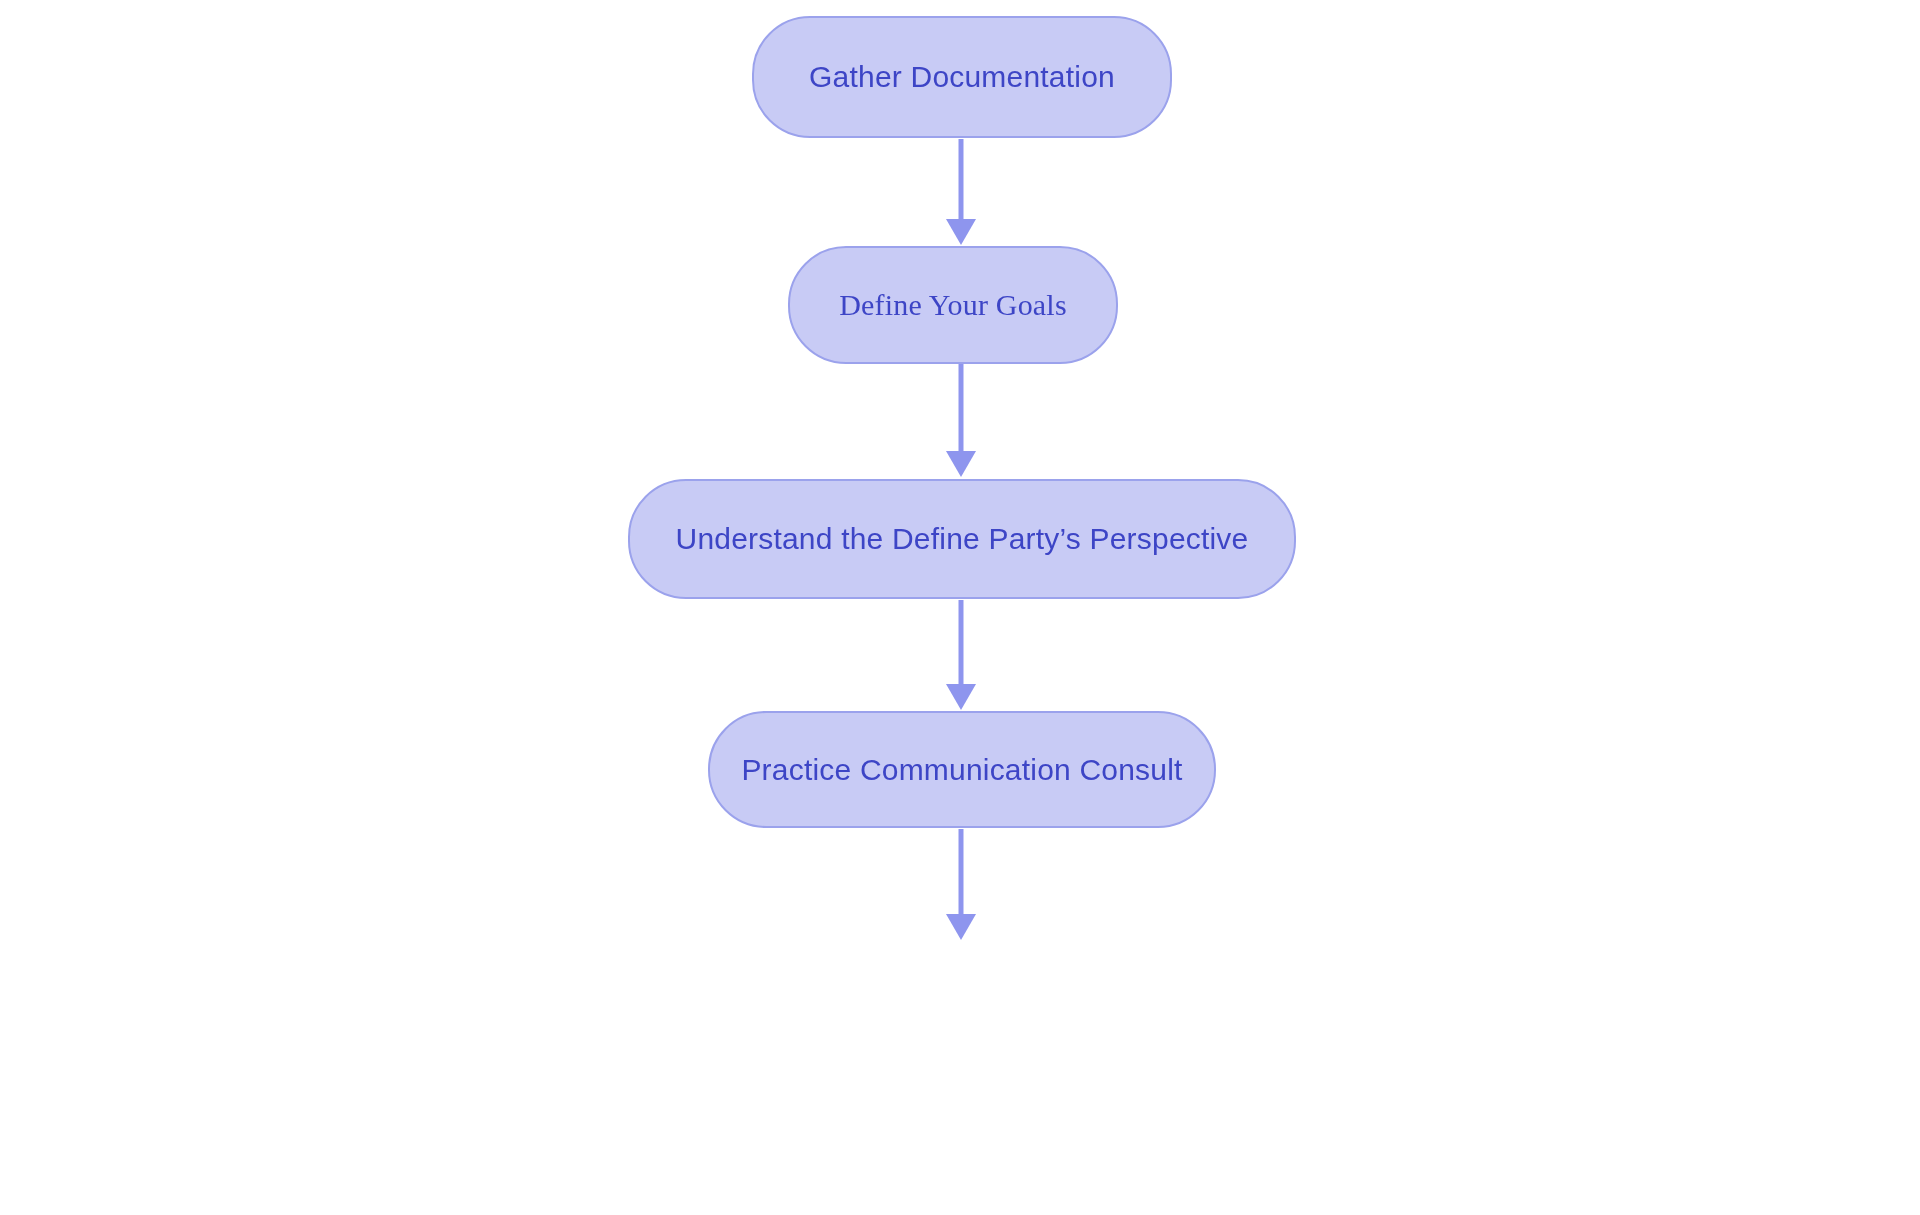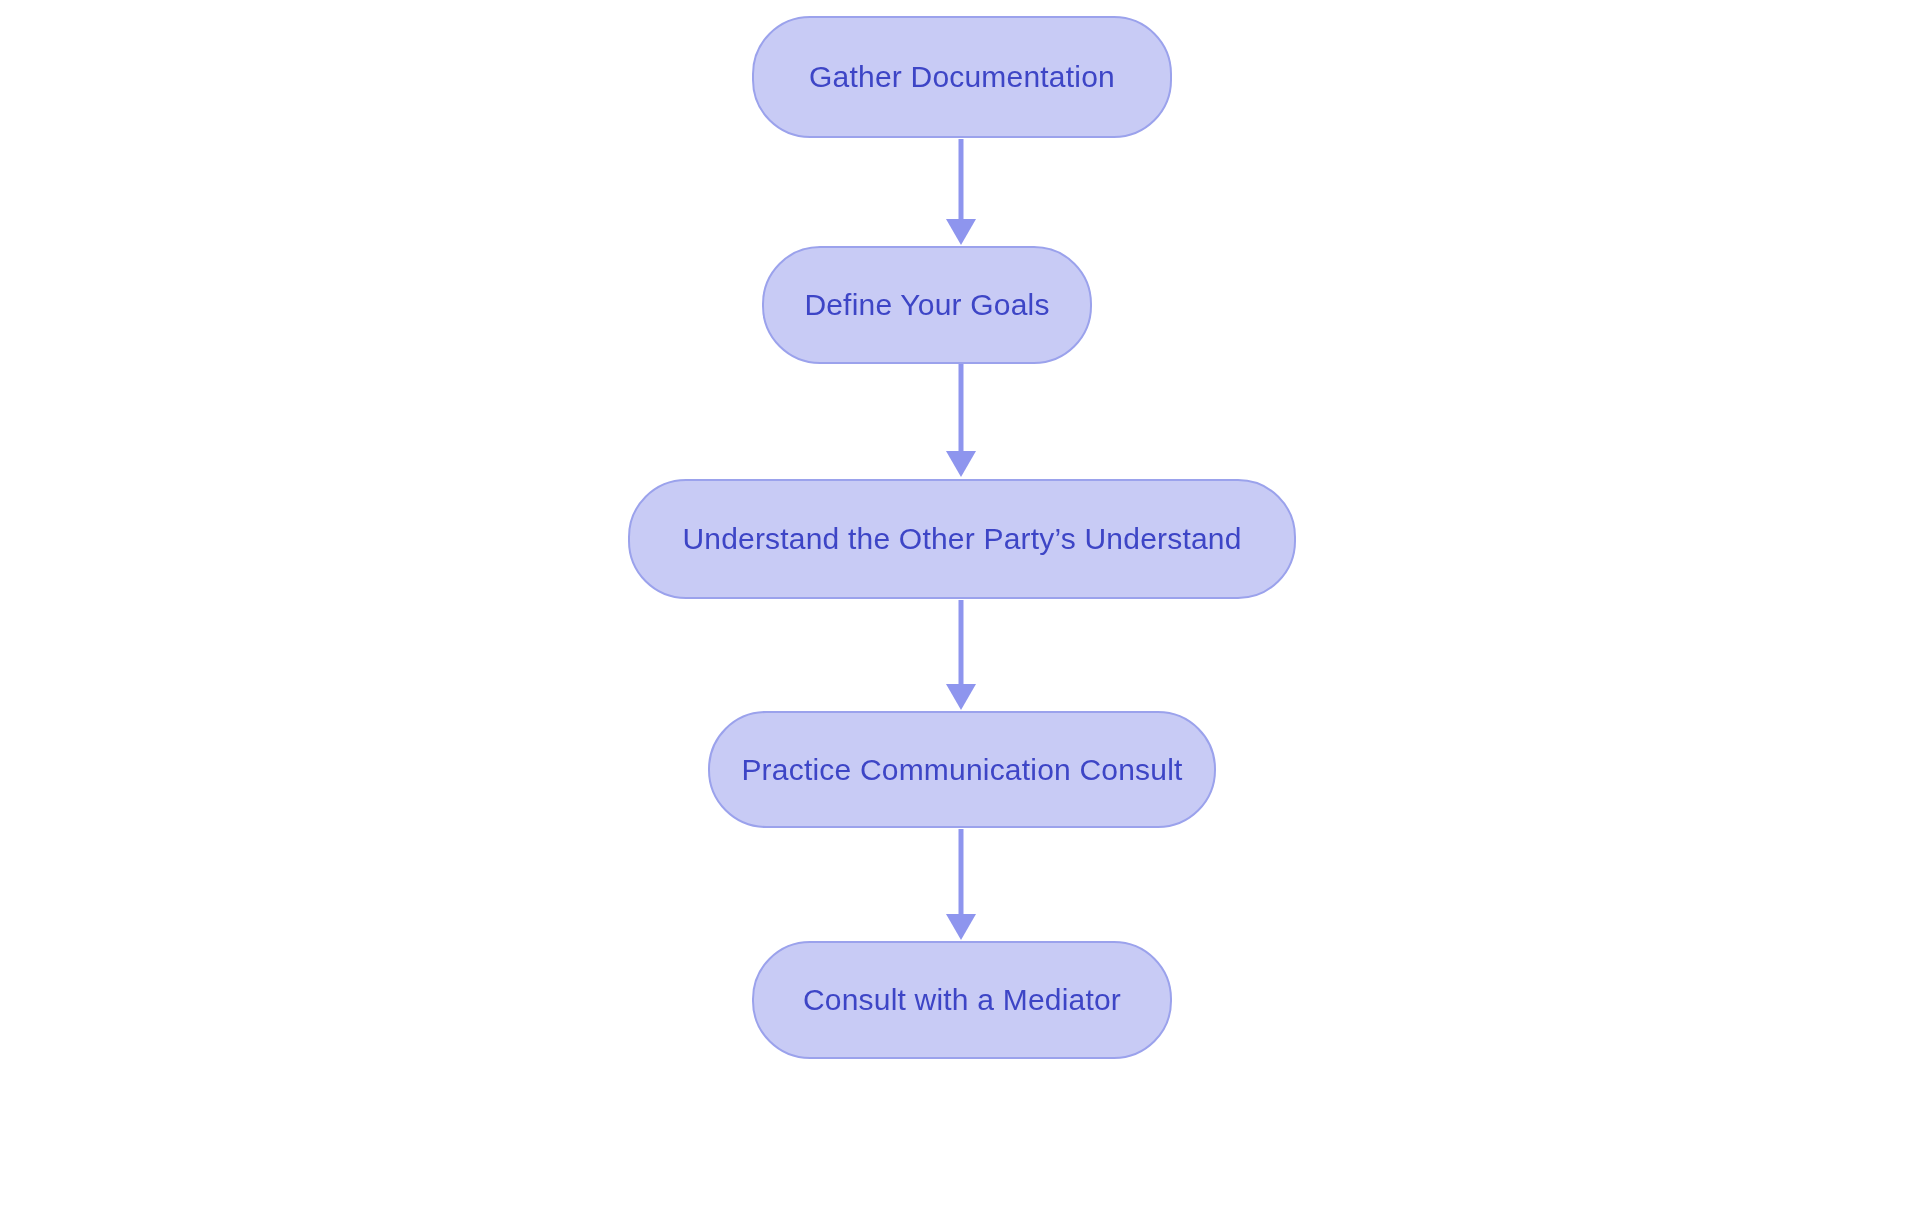--- a/index.html
+++ b/index.html
@@ -26,21 +26,21 @@
     background: #c8cbf5;
     border: 2px solid #9ba2ec;
     border-radius: 58px;
     color: #3d45c6;
     font-size: 30px;
     letter-spacing: 0.2px;
     text-align: center;
     white-space: nowrap;
   }
   .node-1 { left: 752px; top:  16px; width: 420px; height: 122px; }
-  .node-2 { left: 762px; top: 246px; width: 330px; height: 118px; }
+  .node-2 { left: 788px; top: 246px; width: 330px; height: 118px; font-family: Liberation Serif, serif; }
   .node-3 { left: 628px; top: 479px; width: 668px; height: 120px; }
   .node-4 { left: 708px; top: 711px; width: 508px; height: 117px; }
   .node-5 { left: 752px; top: 941px; width: 420px; height: 118px; }
 
   
   .arrows {
     position: absolute;
     left: 0; top: 0;
     width: 1920px;
     height: 1215px;
@@ -110,25 +110,22 @@
 
   <div class="node node-1">
     <span>Gather Documentation</span>
   </div>
 
   <div class="node node-2">
     <span>Define Your Goals</span>
   </div>
 
   <div class="node node-3">
-    <span>Understand the Other Party’s Understand</span>
+    <span>Understand the Define Party’s Perspective</span>
   </div>
 
   <div class="node node-4">
     <span>Practice Communication Consult</span>
   </div>
 
-  <div class="node node-5">
-    <span>Consult with a Mediator</span>
-  </div>
 
 
 </div>
 
 </body></html>

